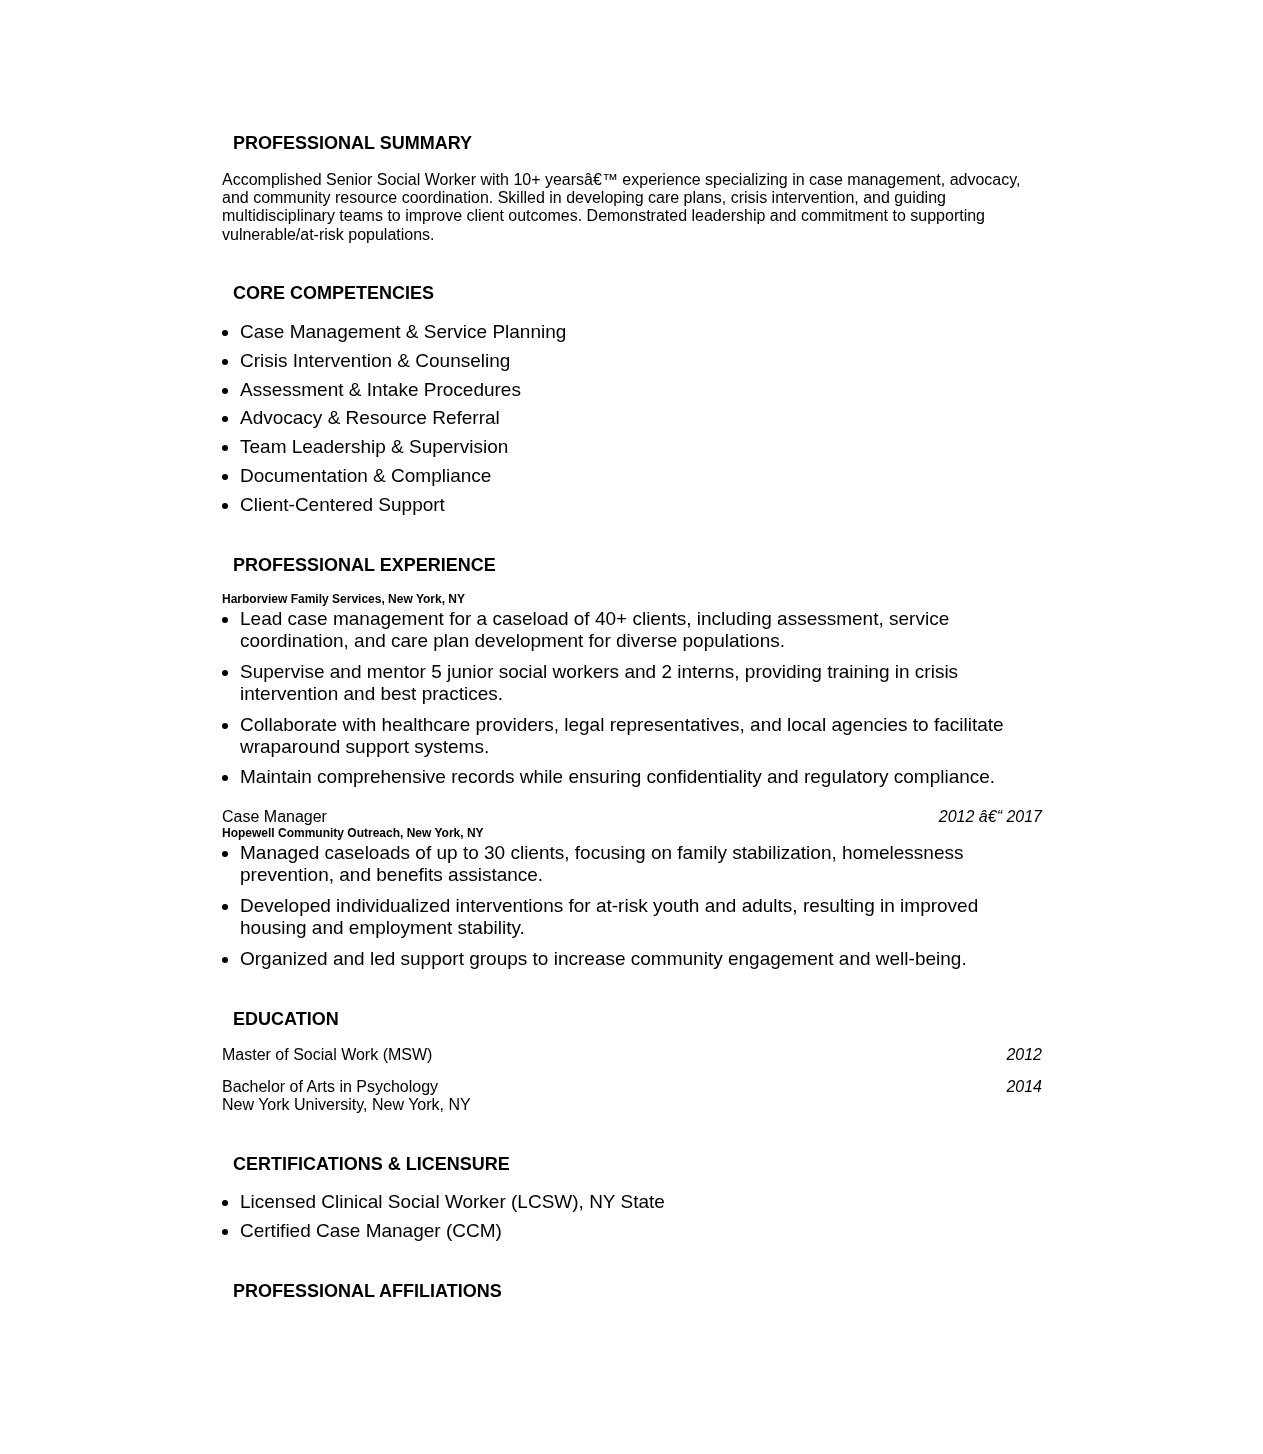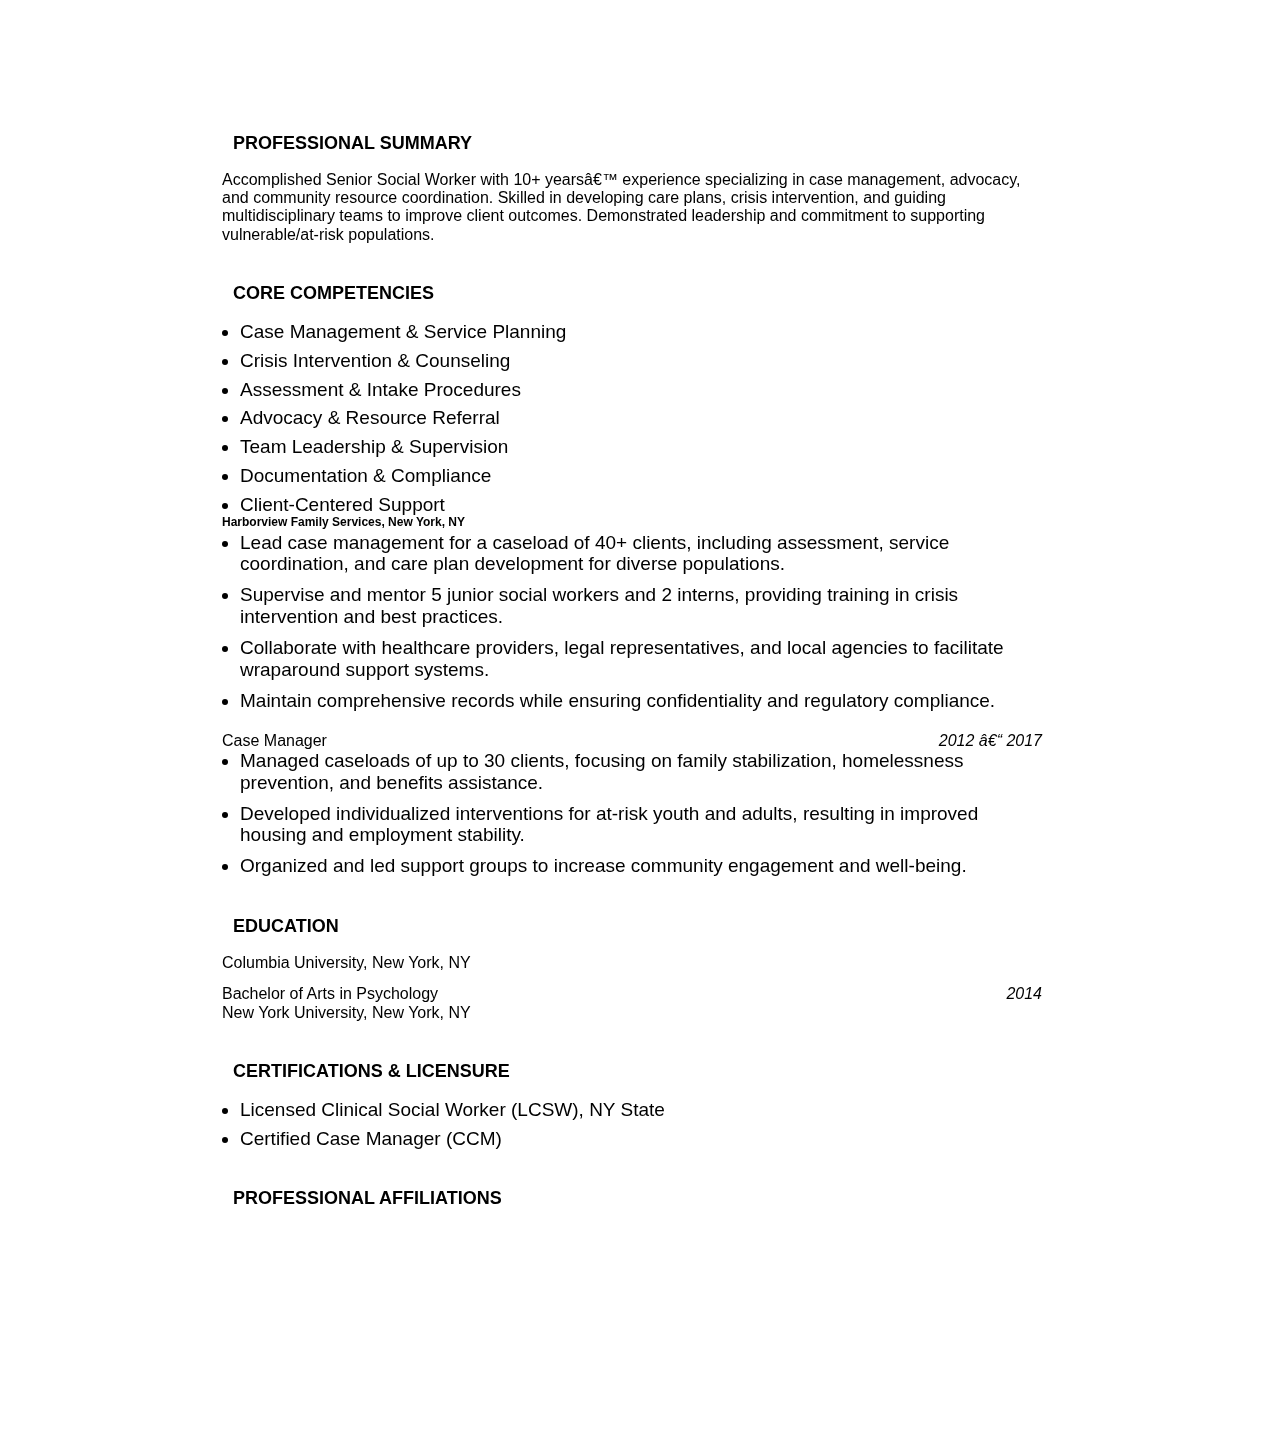--- a/index.html
+++ b/index.html
@@ -115,49 +115,54 @@
       <li>Crisis Intervention &amp; Counseling</li>
       <li>Assessment &amp; Intake Procedures</li>
       <li>Advocacy &amp; Resource Referral</li>
       <li>Team Leadership &amp; Supervision</li>
       <li>Documentation &amp; Compliance</li>
       <li>Client-Centered Support</li>
     </ul>
   </section>
 
   <section>
+    <h2 class="section-heading">PROFESSIONAL EXPERIENCE</h2>
 
     <div class="job">
       <div class="job-company">Harborview Family Services, New York, NY</div>
       <ul class="bullets job-bullets">
         <li>Lead case management for a caseload of 40+ clients, including assessment, service coordination, and care plan development for diverse populations.</li>
         <li>Supervise and mentor 5 junior social workers and 2 interns, providing training in crisis intervention and best practices.</li>
         <li>Collaborate with healthcare providers, legal representatives, and local agencies to facilitate wraparound support systems.</li>
         <li>Maintain comprehensive records while ensuring confidentiality and regulatory compliance.</li>
       </ul>
     </div>
 
     <div class="job">
       <div class="job-header">
         <span class="job-role">Case Manager</span>
         <span class="job-dates">2012 â€“ 2017</span>
       </div>
+      <div class="job-company">Hopewell Community Outreach, New York, NY</div>
       <ul class="bullets job-bullets">
         <li>Managed caseloads of up to 30 clients, focusing on family stabilization, homelessness prevention, and benefits assistance.</li>
         <li>Developed individualized interventions for at-risk youth and adults, resulting in improved housing and employment stability.</li>
         <li>Organized and led support groups to increase community engagement and well-being.</li>
       </ul>
     </div>
   </section>
 
   <section>
     <h2 class="section-heading">EDUCATION</h2>
 
     <div class="edu-entry">
-      <div>Columbia University, New York, NY</div>
+      <div class="edu-row">
+        <span>Master of Social Work (MSW)</span>
+        <span class="edu-year">2012</span>
+      </div>
     </div>
 
     <div class="edu-entry">
       <div class="edu-row">
         <span>Bachelor of Arts in Psychology</span>
         <span class="edu-year">2014</span>
       </div>
       <div>New York University, New York, NY</div>
     </div>
   </section>

